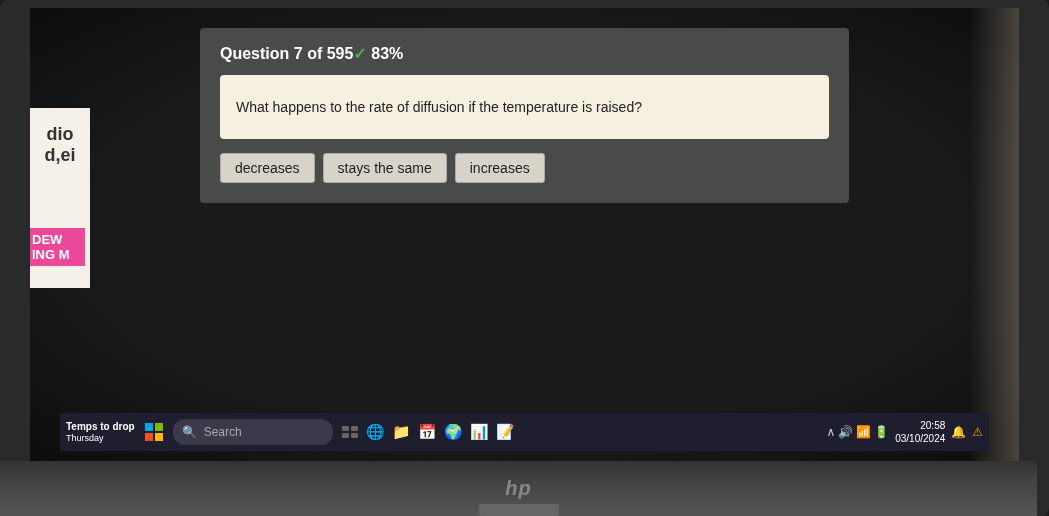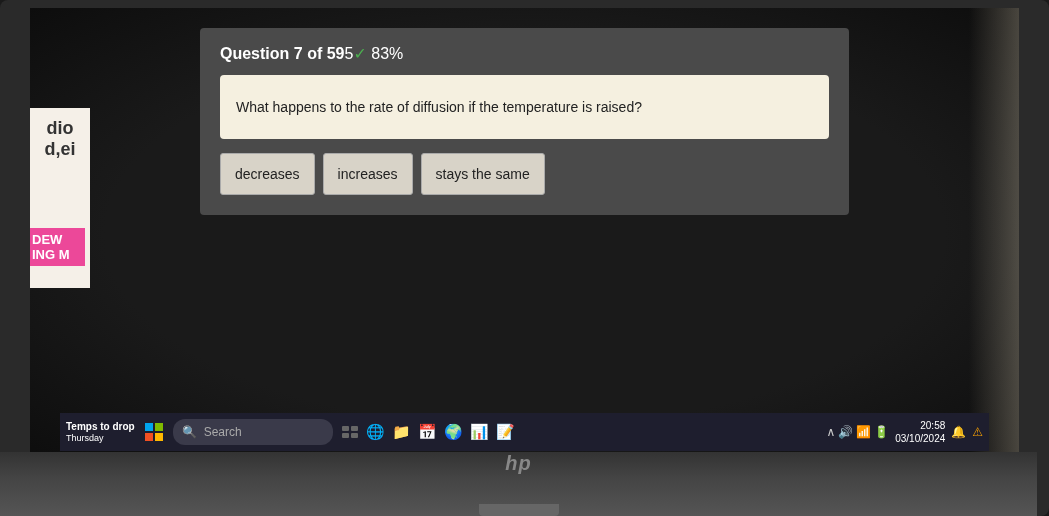--- a/index.html
+++ b/index.html
@@ -38,21 +38,21 @@
       position: absolute;
       left: 0;
       top: 100px;
       width: 60px;
       height: 180px;
       background: #f5f0e8;
       z-index: 2;
       display: flex;
       flex-direction: column;
       align-items: center;
-      padding-top: 10px;
+      padding-top: 16px;
       font-size: 18px;
       font-weight: bold;
       color: #333;
       overflow: hidden;
     }
 
     .left-dew {
       position: absolute;
       left: 0;
       top: 220px;
@@ -83,21 +83,21 @@
     }
 
     .question-number {
       font-size: 16px;
       font-weight: bold;
       color: #fff;
     }
 
     .score-badge {
       font-size: 16px;
-      font-weight: normal;
+      font-weight: bold;
       color: #fff;
     }
 
     .score-check {
       color: #4caf50;
     }
 
     .question-box {
       background: #f5f0e0;
       border-radius: 4px;
@@ -113,21 +113,21 @@
     .answer-options {
       display: flex;
       gap: 8px;
       flex-wrap: wrap;
     }
 
     .answer-btn {
       background: #d8d3c8;
       border: 1px solid #aaa;
       border-radius: 3px;
-      padding: 12px 14px;
+      padding: 6px 14px;
       font-size: 14px;
       color: #222;
       cursor: pointer;
     }
 
     
     .taskbar {
       position: absolute;
       bottom: 10px;
       left: 30px;
@@ -243,23 +243,24 @@
       color: #ccc;
       cursor: pointer;
     }
 
     
     .bottom-bezel {
       position: absolute;
       bottom: 0;
       left: 0;
       right: 12px;
-      height: 64px;
+      height: 55px;
       background: linear-gradient(180deg, #333 0%, #444 40%, #555 100%);
       display: flex;
+      align-items: center;
       justify-content: center;
     }
 
     .hp-logo {
       color: #888;
       font-size: 20px;
       font-style: italic;
       font-weight: bold;
       letter-spacing: 1px;
     }
@@ -318,22 +319,22 @@
           <span>5</span><span class="score-check">✓</span><span> 83%</span>
         </span>
       </div>
 
       <div class="question-box">
         <p class="question-text">What happens to the rate of diffusion if the temperature is raised?</p>
       </div>
 
       <div class="answer-options">
         <button class="answer-btn">decreases</button>
+        <button class="answer-btn">stays the same</button>
         <button class="answer-btn">increases</button>
-        <button class="answer-btn">stays the same</button>
       </div>
     </div>
 
     <div class="right-reflection"></div>
 
     <div class="taskbar">
 
       <div class="taskbar-weather">
         <span class="temp">Temps to drop</span>
         <span>Thursday</span>

